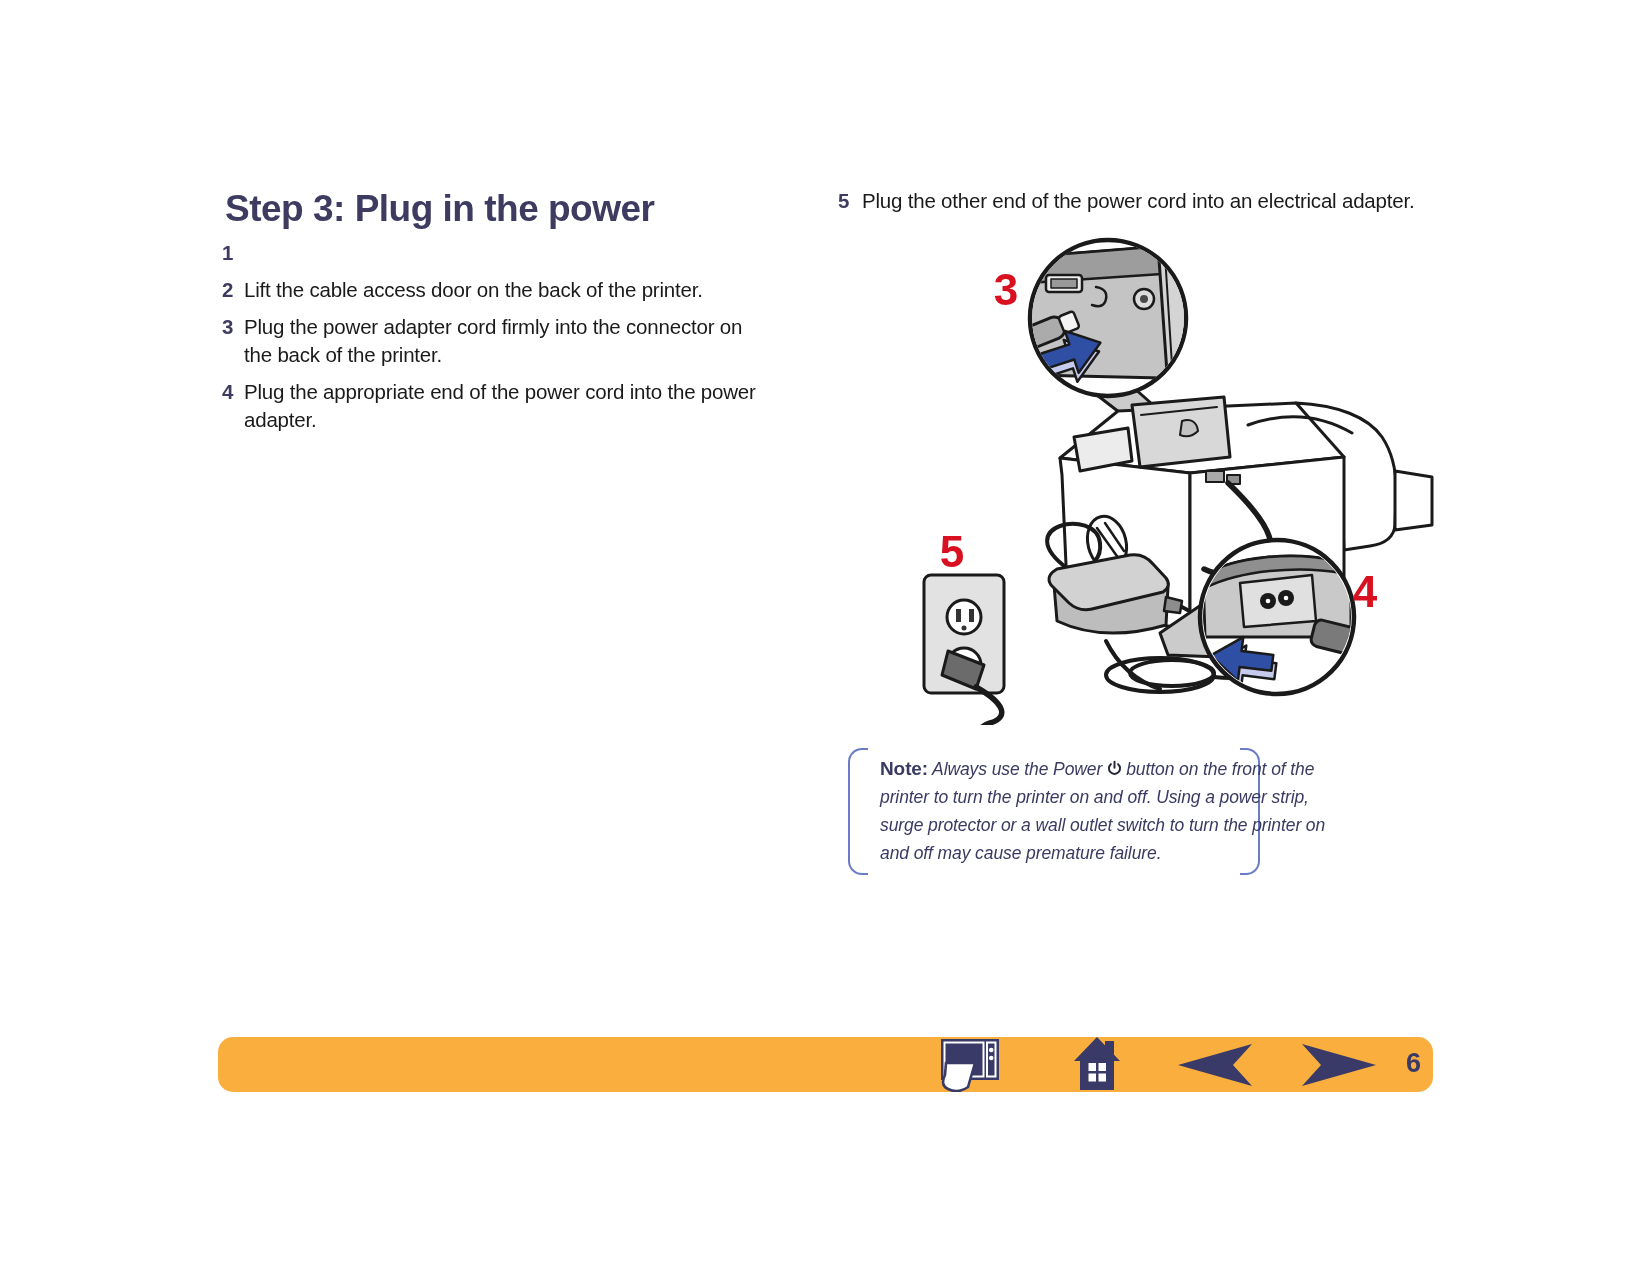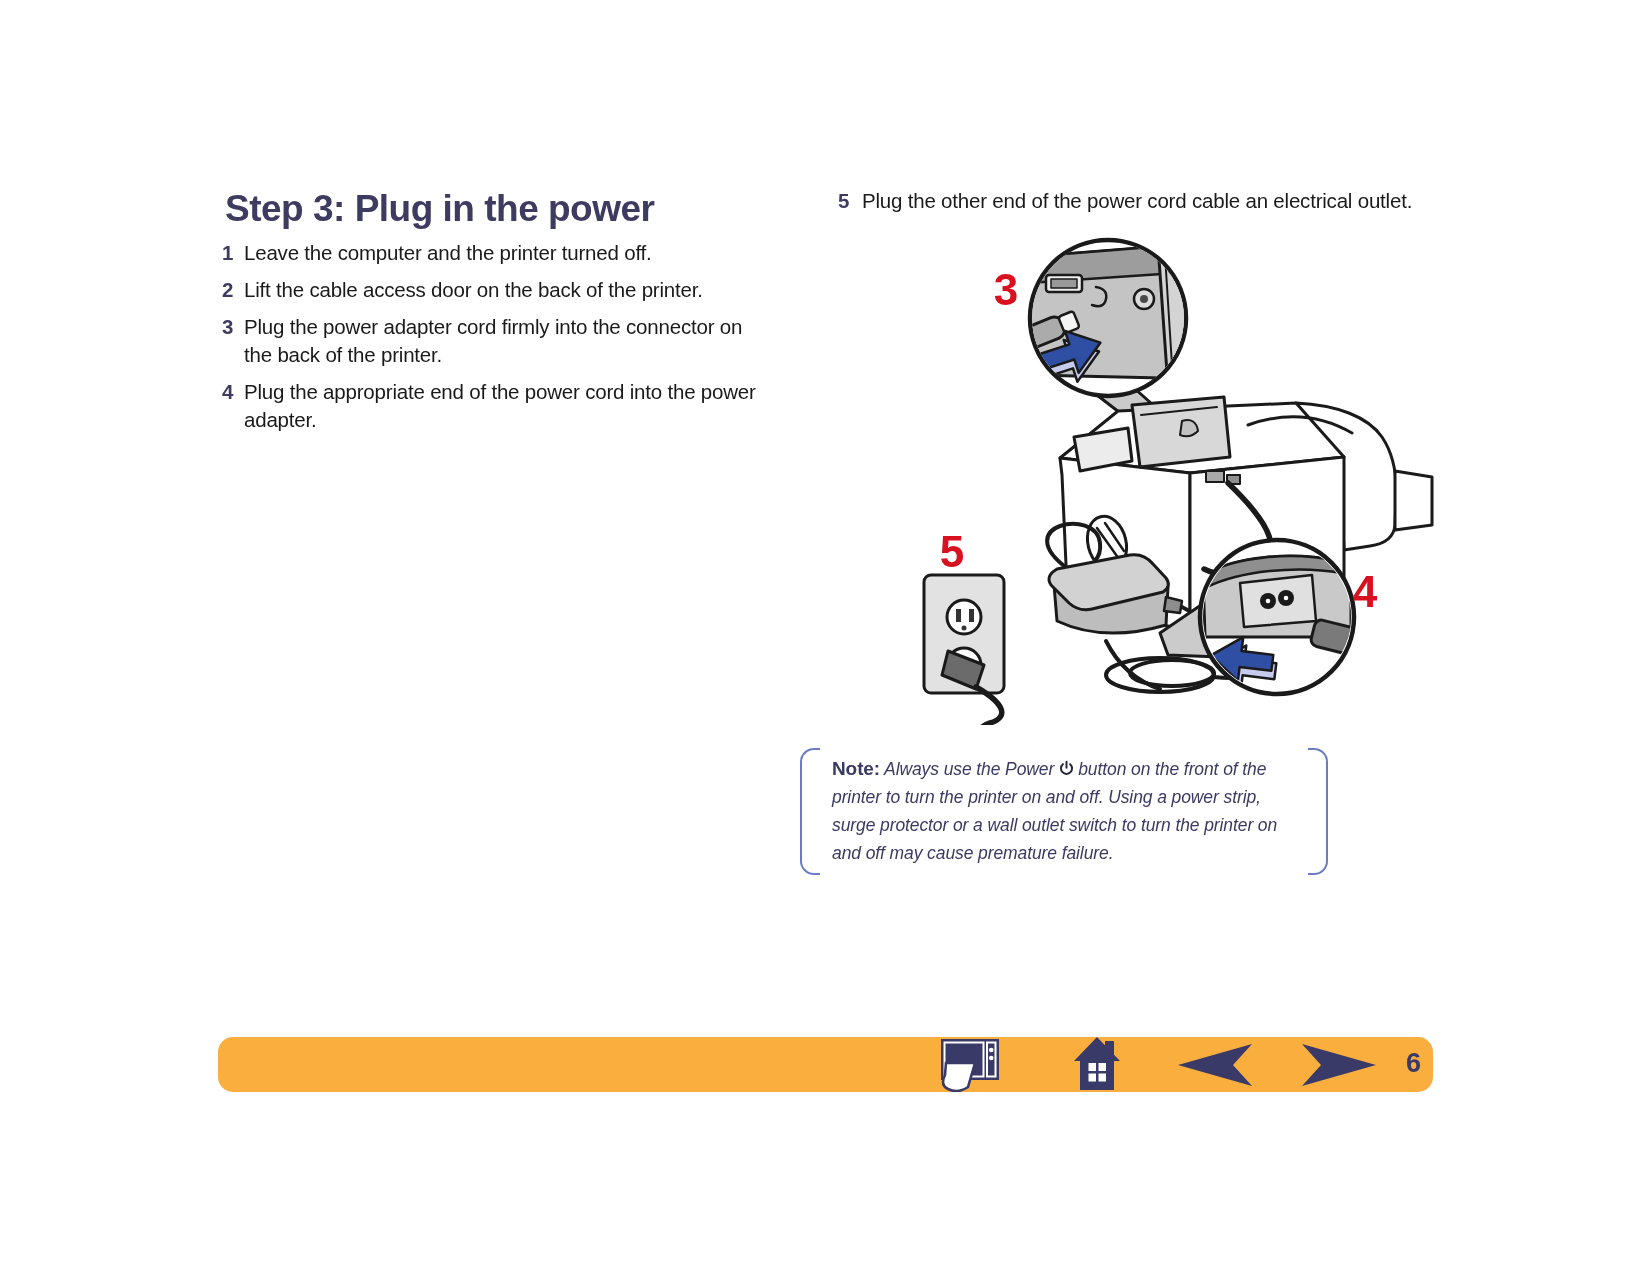--- a/index.html
+++ b/index.html
@@ -12,21 +12,21 @@
   .step-row{display:flex;margin-bottom:9px;font-size:20.5px;line-height:28px;letter-spacing:-0.2px;}
   .step-num{flex:none;width:22px;font-weight:bold;color:#3E3B60;}
   .step-text{color:#1a1a1a;}
   
   .step5{position:absolute;left:838px;top:187px;width:620px;display:flex;
          font-size:20.5px;line-height:28px;letter-spacing:-0.2px;}
   .step5 .step-num{width:24px;}
   
   .figure{position:absolute;left:860px;top:225px;width:580px;height:500px;}
   
-  .note{position:absolute;left:800px;top:748px;width:528px;height:127px;}
+  .note{position:absolute;left:848px;top:748px;width:412px;height:127px;}
   .note .bracket{position:absolute;top:0;bottom:0;width:20px;box-sizing:border-box;}
   .note .bracket.left{left:0;border:2px solid #6B7CC5;border-right:none;border-radius:14px 0 0 14px;}
   .note .bracket.right{right:0;border:2px solid #6B7CC5;border-left:none;border-radius:0 14px 14px 0;}
   .note-text{position:absolute;left:32px;top:7px;width:452px;font-size:17.5px;line-height:28px;
              color:#3A3A63;font-style:italic;letter-spacing:-0.1px;}
   .note-label{font-style:normal;font-weight:bold;font-size:19px;color:#3A3A63;margin-right:4px;}
   .power-glyph{display:inline-block;vertical-align:-2px;margin:0 4px 0 5px;}
   
   .navbar{position:absolute;left:218px;top:1037px;width:1215px;height:55px;
           background:#FAAE3E;border-radius:15px;}
@@ -41,39 +41,38 @@
 </head>
 <body>
 
 <div class="page">
 
   <div class="title">Step 3: Plug in the power</div>
 
   <div class="steps">
     <div class="step-row">
       <span class="step-num">1</span>
-      <span class="step-text">Leave the computer and the printer turned off.</span>
     </div>
     <div class="step-row">
       <span class="step-num">2</span>
       <span class="step-text">Lift the cable access door on the back of the printer.</span>
     </div>
     <div class="step-row">
       <span class="step-num">3</span>
       <span class="step-text">Plug the power adapter cord firmly into the connector on the back of the printer.</span>
     </div>
     <div class="step-row">
       <span class="step-num">4</span>
       <span class="step-text">Plug the appropriate end of the power cord into the power adapter.</span>
     </div>
   </div>
 
   <div class="step5">
     <span class="step-num">5</span>
-    <span class="step-text">Plug the other end of the power cord cable an electrical outlet.</span>
+    <span class="step-text">Plug the other end of the power cord into an electrical adapter.</span>
   </div>
 
   <svg class="figure" viewBox="0 0 580 500" width="580" height="500">
     <defs>
       <clipPath id="clipTop">
           <circle cx="248" cy="93" r="76"></circle>
         </clipPath>
       <clipPath id="clipBot">
           <circle cx="417" cy="392" r="74"></circle>
         </clipPath>

